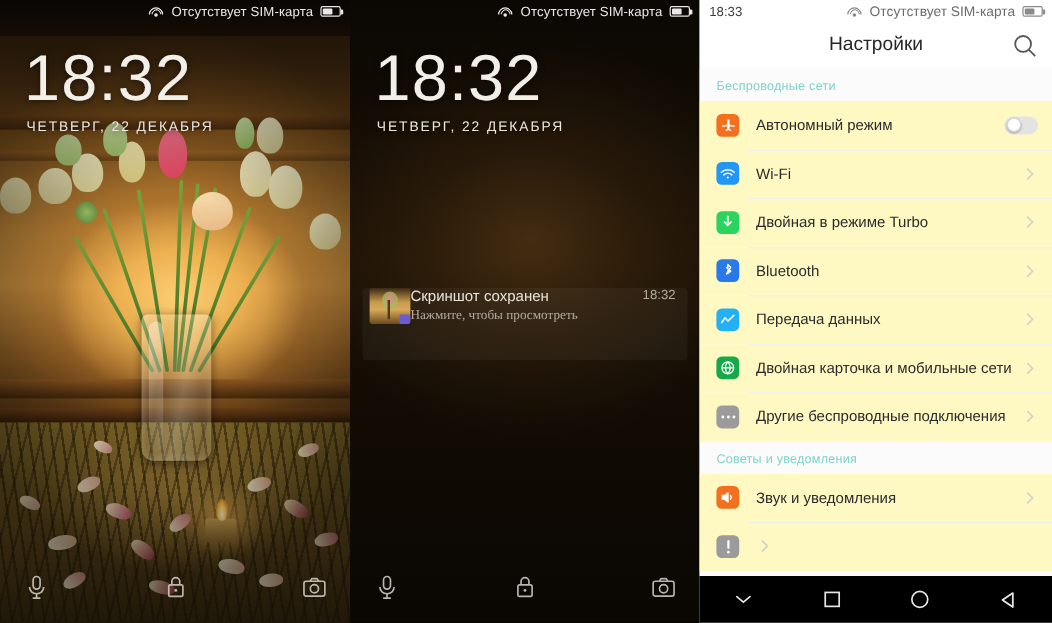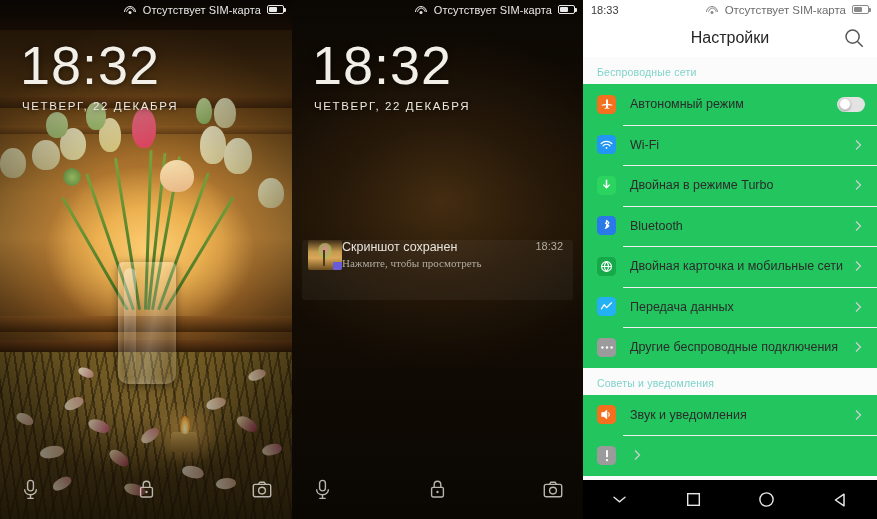--- a/index.html
+++ b/index.html
@@ -114,21 +114,21 @@
   .set-status .right { margin-left:auto; display:flex; align-items:center; gap:6px; color:#777; }
   .set-status .right .lbl { color:#6d6d6d; font-size:11.5px; }
   .set-title { height:38px; flex:none; display:flex; align-items:center; justify-content:center;
      position:relative; background:#fff; }
   .set-title h1 { font-size:16px; font-weight:400; color:#262626; }
   .search-btn { position:absolute; right:12px; top:50%; transform:translateY(-50%);
      width:22px; height:22px; color:#555; }
   .set-body { flex:1; overflow:hidden; background:#fbfbfb; }
   .sec-head { padding:9px 14px 6px 14px; font-size:10.5px; color:#7fd3cb; letter-spacing:.2px; background:#fbfbfb; }
   .rows { background:#fff; }
-  .row { height:40.5px; display:flex; align-items:center; padding:0 12px 0 14px; position:relative; background:#22c55e; }
+  .row { height:40.5px; display:flex; align-items:center; padding:0 12px 0 14px; position:relative; background:#fef9c3; }
   .row + .row::before { content:""; position:absolute; left:40px; right:0; top:0; height:1px; background:#efefef; }
   .r-ico { width:19px; height:19px; border-radius:4.5px; flex:none; display:flex; align-items:center; justify-content:center;
      color:#fff; margin-right:14px; }
   .r-ico svg { display:block; }
   .r-label { flex:1; font-size:12.5px; color:#2b2b2b; white-space:nowrap; overflow:hidden; text-overflow:ellipsis; }
   .chev { width:14px; height:14px; flex:none; color:#cfcfcf; }
   .toggle { width:28px; height:15px; border-radius:8px; background:#e3e3e3; position:relative; flex:none; }
   .toggle i { position:absolute; left:1.5px; top:1.5px; width:12px; height:12px; border-radius:50%;
      background:#fff; box-shadow:0 1px 2px rgba(0,0,0,.3); border:1px solid #d6d6d6; box-sizing:border-box; }
 
@@ -375,49 +375,49 @@
           </span>
           <span class="r-label">Bluetooth</span>
           <span class="chev">
             <svg width="14" height="14" viewBox="0 0 14 14" fill="none" stroke="currentColor" stroke-width="1.3">
                 <path d="M5 2.5L9.5 7 5 11.5"></path>
               </svg>
           </span>
         </div>
 
         <div class="row">
+          <span class="r-ico" style="background:#23b0f5">
+            <svg width="13" height="11" viewBox="0 0 14 12" fill="none" stroke="#fff" stroke-width="1.4" stroke-linecap="round" stroke-linejoin="round">
+              <path d="M1.5 8.5l3-4.5 2.6 3.2L12.5 2"></path>
+            </svg>
+          </span>
+          <span class="r-label">Передача данных</span>
+          <span class="chev">
+            <svg width="14" height="14" viewBox="0 0 14 14" fill="none" stroke="currentColor" stroke-width="1.3">
+                <path d="M5 2.5L9.5 7 5 11.5"></path>
+              </svg>
+          </span>
+        </div>
+
+        <div class="row">
           <span class="r-ico" style="background:#16a94a">
             <svg width="13" height="13" viewBox="0 0 14 14" fill="none" stroke="#fff" stroke-width="1.2">
               <circle cx="7" cy="7" r="5.3"></circle>
                 <path d="M1.7 7h10.6M7 1.7c1.5 1.6 2.2 3.4 2.2 5.3S8.5 10.7 7 12.3C5.5 10.7 4.8 8.9 4.8 7S5.5 3.3 7 1.7z"></path>
             </svg>
           </span>
           <span class="r-label">Двойная карточка и мобильные сети</span>
           <span class="chev">
             <svg width="14" height="14" viewBox="0 0 14 14" fill="none" stroke="currentColor" stroke-width="1.3">
                 <path d="M5 2.5L9.5 7 5 11.5"></path>
               </svg>
           </span>
         </div>
 
         <div class="row">
-          <span class="r-ico" style="background:#23b0f5">
-            <svg width="13" height="11" viewBox="0 0 14 12" fill="none" stroke="#fff" stroke-width="1.4" stroke-linecap="round" stroke-linejoin="round">
-              <path d="M1.5 8.5l3-4.5 2.6 3.2L12.5 2"></path>
-            </svg>
-          </span>
-          <span class="r-label">Передача данных</span>
-          <span class="chev">
-            <svg width="14" height="14" viewBox="0 0 14 14" fill="none" stroke="currentColor" stroke-width="1.3">
-                <path d="M5 2.5L9.5 7 5 11.5"></path>
-              </svg>
-          </span>
-        </div>
-
-        <div class="row">
           <span class="r-ico" style="background:#9b9b9b">
             <svg width="14" height="5" viewBox="0 0 14 5" fill="#fff">
                 <circle cx="2.4" cy="2.5" r="1.2"></circle>
                 <circle cx="7" cy="2.5" r="1.2"></circle>
                 <circle cx="11.6" cy="2.5" r="1.2"></circle>
               </svg>
           </span>
           <span class="r-label">Другие беспроводные подключения</span>
           <span class="chev">
             <svg width="14" height="14" viewBox="0 0 14 14" fill="none" stroke="currentColor" stroke-width="1.3">

